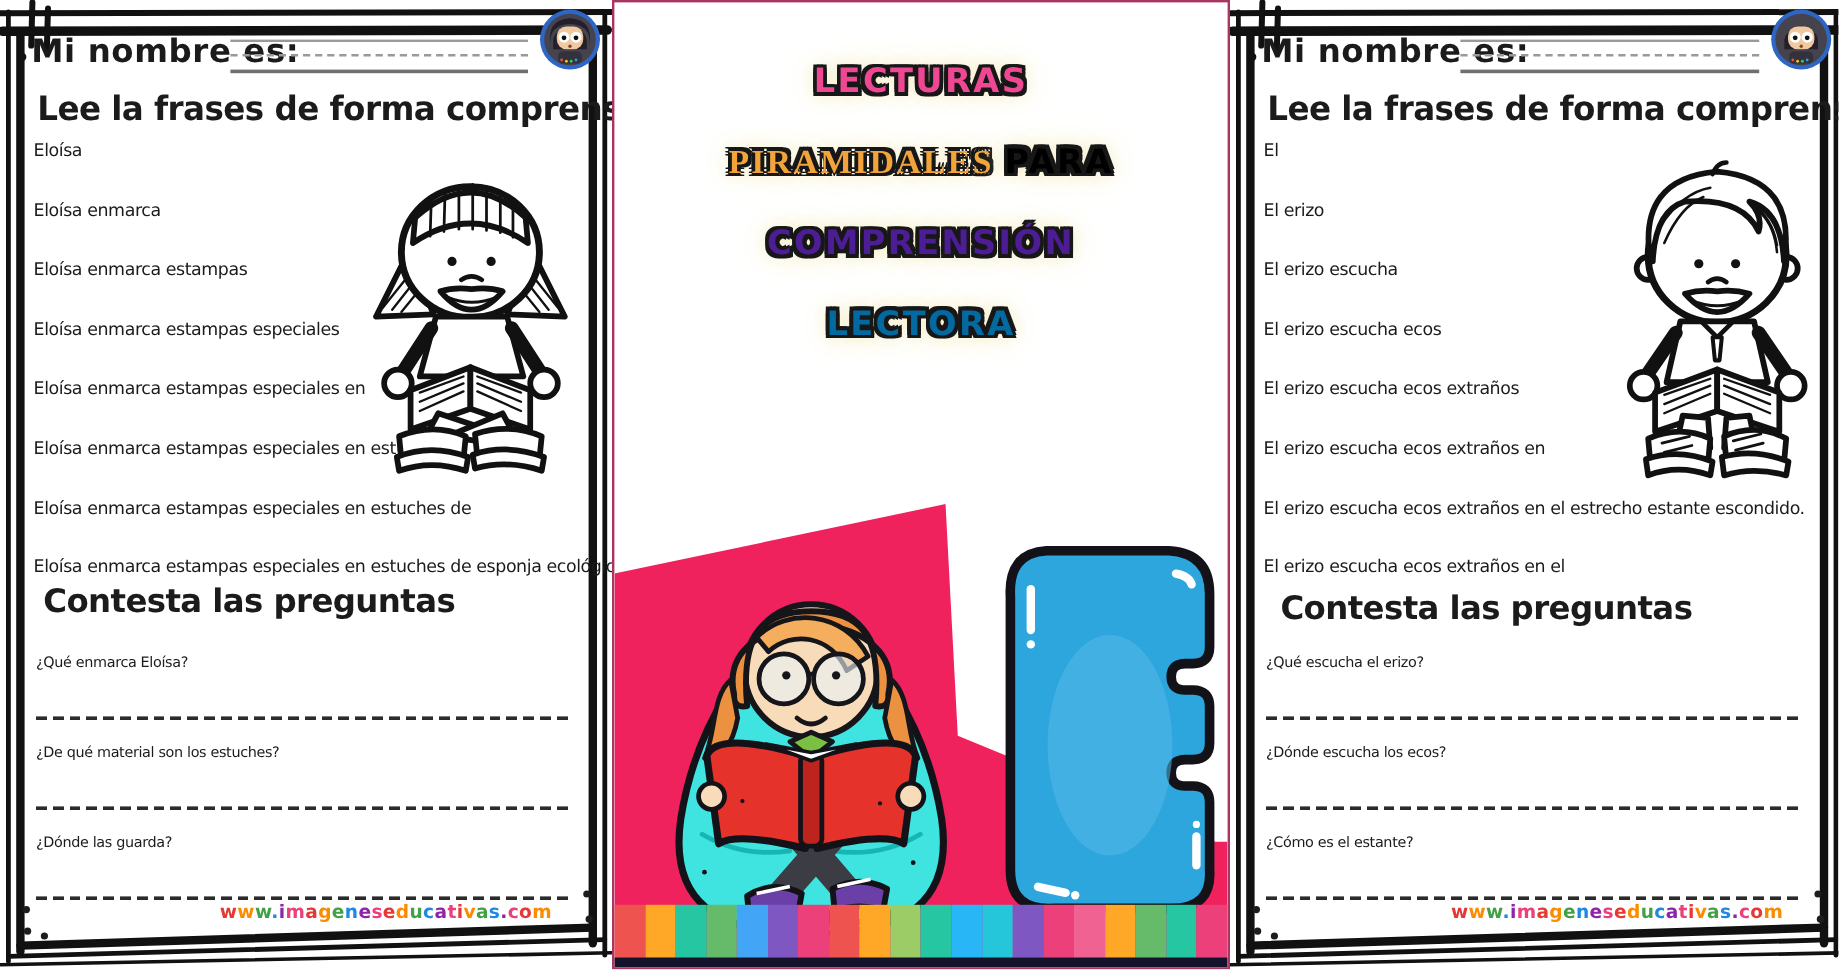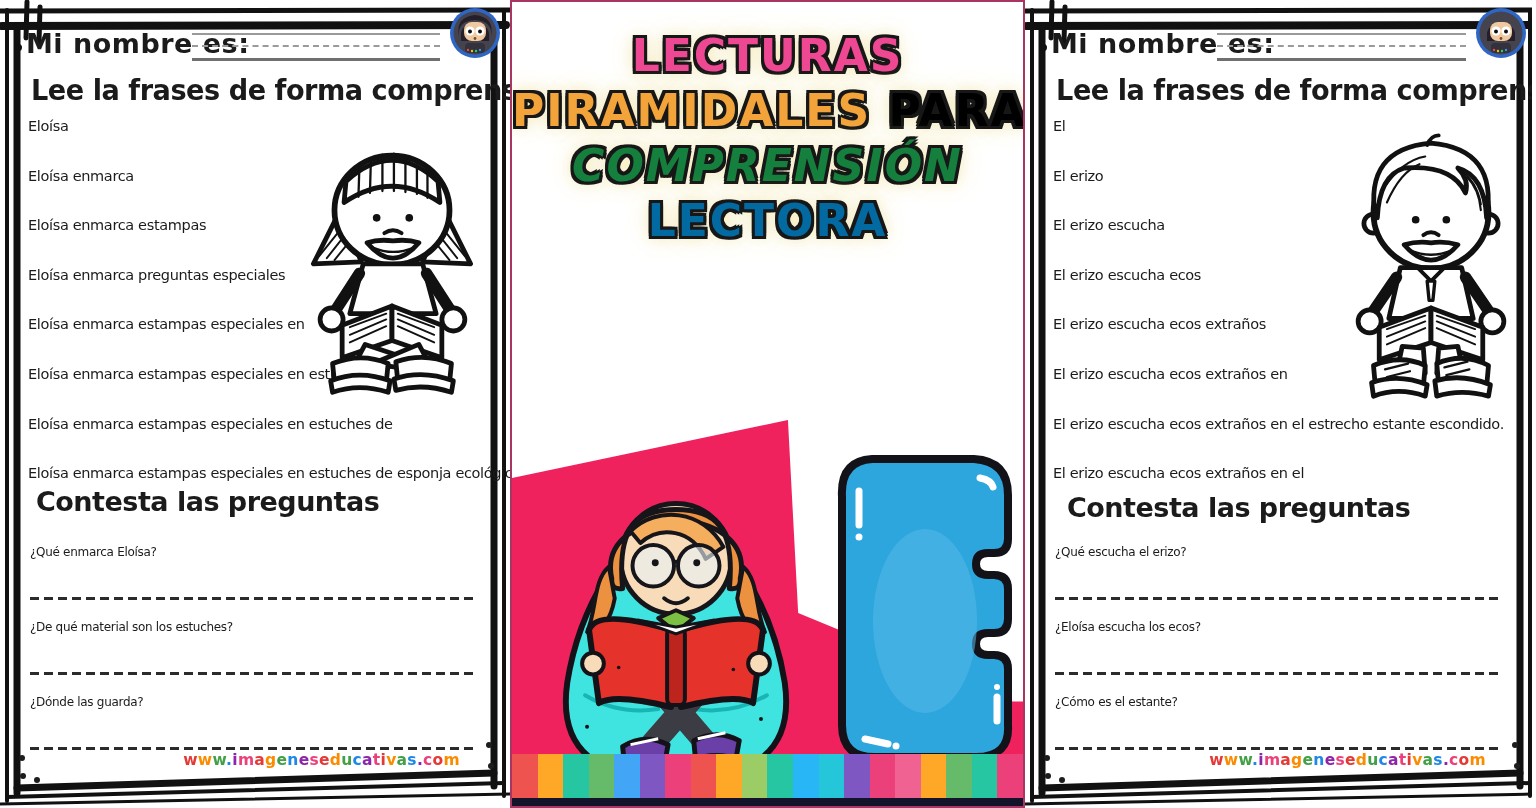--- a/index.html
+++ b/index.html
@@ -36,24 +36,24 @@
           background:repeating-linear-gradient(90deg,#2b2b2b 0 9px,transparent 9px 14px);}
   .footer-url{position:absolute;right:50px;top:751px;font-size:15.5px;font-weight:800;letter-spacing:.3px;white-space:nowrap;}
   .dot{position:absolute;border-radius:50%;background:#1d1d1d;}
 
   
   #cover{position:absolute;left:510px;top:0;width:515px;height:808px;background:#fff;
          border:2px solid #a93563;box-sizing:border-box;overflow:hidden;}
   .pink-bg{position:absolute;left:0;top:0;right:0;bottom:0;background:#f0225e;
            clip-path:polygon(0 59.2%,54% 52%,56% 76%,98% 87%,100% 87%,100% 100%,0 100%);}
   .cover-title{position:absolute;left:0;right:0;top:26px;text-align:center;z-index:3;}
-  .t-line{font-size:44px;line-height:55px;font-weight:900;letter-spacing:2px;white-space:nowrap;
+  .t-line{font-size:28px;line-height:55px;font-weight:900;letter-spacing:2px;white-space:nowrap;
           text-shadow:-3px -3px 0 #171717,3px -3px 0 #171717,-3px 3px 0 #171717,3px 3px 0 #171717,
                       -3px 0 0 #171717,3px 0 0 #171717,0 -3px 0 #171717,0 3px 0 #171717,
-                      0 0 14px rgba(242,230,170,.95),0 0 26px rgba(242,230,170,.9);}
+                      0 0 14px rgba(242,230,170,.95),0 0 26px rgba(242,230,170,.9);margin-top:12px;}
   .letra{position:absolute;left:0;right:0;top:262px;text-align:center;z-index:3;
          font-size:110px;line-height:120px;font-weight:900;letter-spacing:5px;
          text-shadow:-4px -4px 0 #18223d,4px -4px 0 #18223d,-4px 4px 0 #18223d,4px 4px 0 #18223d,
                      -4px 0 0 #18223d,4px 0 0 #18223d,0 -4px 0 #18223d,0 4px 0 #18223d,
                      0 0 18px rgba(150,166,238,.95),0 0 34px rgba(150,166,238,.9),0 0 48px rgba(150,166,238,.8);}
   .big-e{position:absolute;left:318px;top:450px;z-index:4;}
   .beanbag-girl{position:absolute;left:8px;top:458px;z-index:4;}
   .rainbow-strip{position:absolute;left:0;right:0;top:752px;height:44px;display:flex;z-index:5;}
   .rainbow-strip div{flex:1;}
   .bottom-dark{position:absolute;left:0;right:0;top:796px;height:8px;background:#13132b;z-index:6;}
@@ -105,21 +105,21 @@
         <div class="l2"></div>
         <div class="l3"></div>
     </div>
 
     <h2 class="sheet-title">Lee la frases de forma comprensiva</h2>
 
     <ul class="pyramid">
         <li>Eloísa</li>
         <li>Eloísa enmarca</li>
         <li>Eloísa enmarca estampas</li>
-        <li>Eloísa enmarca preguntas especiales</li>
+        <li>Eloísa enmarca estampas especiales</li>
         <li>Eloísa enmarca estampas especiales en</li>
         <li>Eloísa enmarca estampas especiales en estuches</li>
         <li>Eloísa enmarca estampas especiales en estuches de</li>
         <li>Eloísa enmarca estampas especiales en estuches de esponja ecológica.</li>
       </ul>
 
     <svg class="kid" width="188" height="278" viewBox="0 0 180 290">
       <g stroke="#111" fill="#fff" stroke-linejoin="round" stroke-linecap="round">
         <path d="M36,92 L8,148 L58,146 Z" stroke-width="5"></path>
         <path d="M14,140 L46,100 M22,142 L52,104 M30,144 L56,112" stroke-width="2" fill="none"></path>
@@ -173,22 +173,22 @@
     <div class="dot" style="left:34px;top:777px;width:6px;height:6px"></div>
     <div class="dot" style="left:486px;top:742px;width:6px;height:6px"></div>
     <div class="dot" style="left:488px;top:763px;width:6px;height:6px"></div>
   </section>
 
   <section id="cover">
     <div class="pink-bg"></div>
 
     <div class="cover-title">
         <div class="t-line"><span style="color: rgb(238, 72, 147);">LECTURAS</span></div>
-        <div class="t-line"><span style="color: rgb(242, 164, 59);">PIRAMIDALES </span><span style="color: #000000;">PARA</span></div>
-        <div class="t-line"><span style="color: #15803d; font-style: italic;">COMPRENSIÓN</span></div>
+        <div class="t-line"><span style="color: rgb(242, 164, 59); font-family: Liberation Serif, serif;">PIRAMIDALES </span><span style="color: #000000;">PARA</span></div>
+        <div class="t-line"><span style="color: #4c1d95;">COMPRENSIÓN</span></div>
         <div class="t-line"><span style="color: #0369a1;">LECTORA</span></div>
       </div>
 
 
     <svg class="big-e" width="190" height="314" viewBox="0 0 190 312" aria-label="E">
       <path d="M42,6 Q10,8 12,44 V272 Q12,306 48,304 H146 Q180,304 178,272 V216 Q178,202 164,202 H158 Q146,202 146,191 Q146,180 158,180 H164 Q178,180 178,166 V136 Q178,122 164,122 H158 Q146,122 146,111 Q146,100 158,100 H164 Q178,100 178,86 V42 Q178,8 144,6 Z" fill="#2da5dd" stroke="#121218" stroke-width="8" stroke-linejoin="round"></path>
       <ellipse cx="95" cy="168" rx="52" ry="92" fill="#55b9e8" opacity="0.55"></ellipse>
       <g stroke="#fff" stroke-width="7" stroke-linecap="round" fill="none">
         <path d="M29,38 V72"></path>
           <path d="M150,25 Q161,27 163,34"></path>
@@ -352,21 +352,21 @@
       </g>
     </svg>
 
     <h3 class="q-title">Contesta las preguntas</h3>
     <div class="questions">
         <div class="q-item">
           <div class="q-text">¿Qué escucha el erizo?</div>
           <div class="q-line"></div>
         </div>
         <div class="q-item">
-          <div class="q-text">¿Eloísa escucha los ecos?</div>
+          <div class="q-text">¿Dónde escucha los ecos?</div>
           <div class="q-line"></div>
         </div>
         <div class="q-item">
           <div class="q-text">¿Cómo es el estante?</div>
           <div class="q-line"></div>
         </div>
       </div>
 
     <div class="footer-url"><span style="color: rgb(229, 57, 53);">w</span><span style="color: rgb(251, 140, 0);">w</span><span style="color: rgb(67, 160, 71);">w</span><span style="color: rgb(30, 136, 229);">.</span><span style="color: rgb(142, 36, 170);">i</span><span style="color: rgb(236, 64, 122);">m</span><span style="color: rgb(229, 57, 53);">a</span><span style="color: rgb(251, 140, 0);">g</span><span style="color: rgb(67, 160, 71);">e</span><span style="color: rgb(30, 136, 229);">n</span><span style="color: rgb(142, 36, 170);">e</span><span style="color: rgb(236, 64, 122);">s</span><span style="color: rgb(229, 57, 53);">e</span><span style="color: rgb(251, 140, 0);">d</span><span style="color: rgb(67, 160, 71);">u</span><span style="color: rgb(30, 136, 229);">c</span><span style="color: rgb(142, 36, 170);">a</span><span style="color: rgb(236, 64, 122);">t</span><span style="color: rgb(229, 57, 53);">i</span><span style="color: rgb(251, 140, 0);">v</span><span style="color: rgb(67, 160, 71);">a</span><span style="color: rgb(30, 136, 229);">s</span><span style="color: rgb(142, 36, 170);">.</span><span style="color: rgb(236, 64, 122);">c</span><span style="color: rgb(229, 57, 53);">o</span><span style="color: rgb(251, 140, 0);">m</span></div>
 

